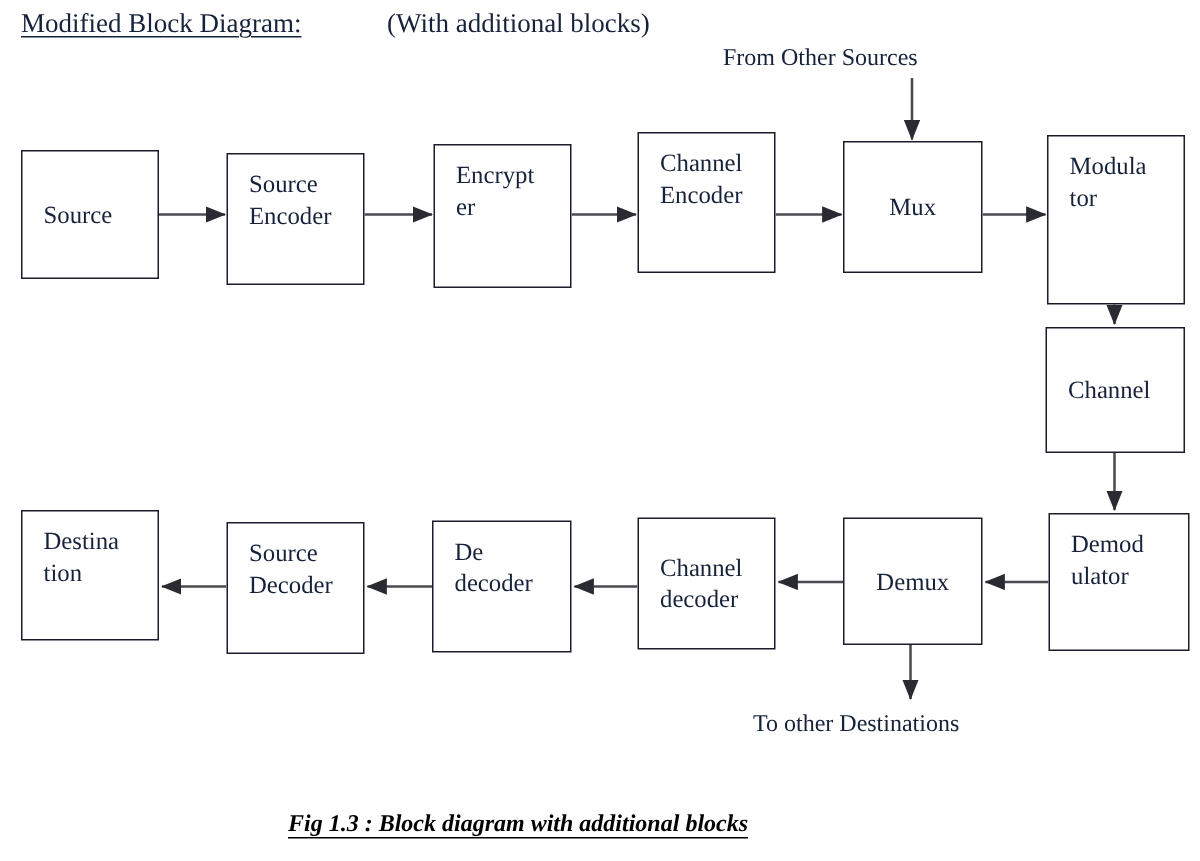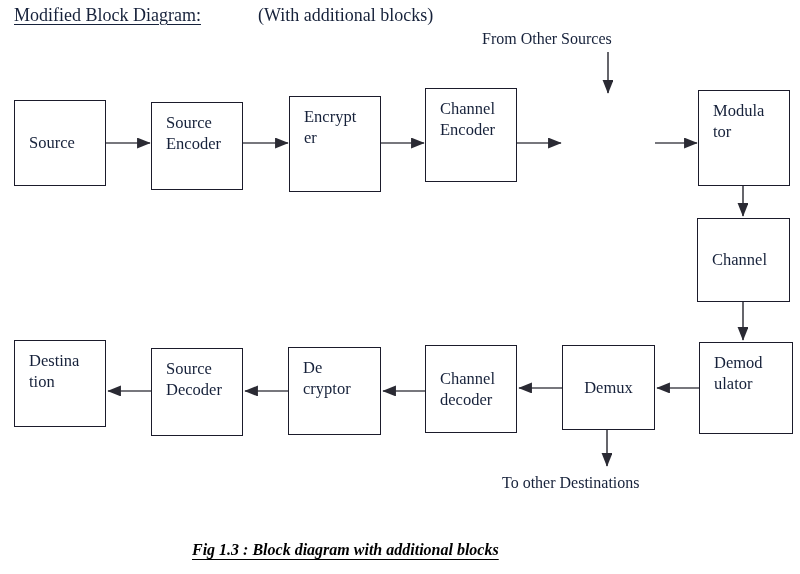--- a/index.html
+++ b/index.html
@@ -139,22 +139,25 @@
   <div class="block" style="left:289px; top:96px; width:92px; height:96px;">
     <div class="blabel topleft">Encrypt
 er</div>
   </div>
 
   <div class="block" style="left:425px; top:88px; width:92px; height:94px;">
     <div class="blabel topleft">Channel
 Encoder</div>
   </div>
 
+  <div class="block" style="left:562px; top:94px; width:93px; height:88px;">
+    <div class="blabel center">Mux</div>
+  </div>
 
-  <div class="block" style="left:698px; top:90px; width:92px; height:96px;">
+  <div class="block" style="left:698px; top:90px; width:92px; height:113px;">
     <div class="blabel topleft">Modula
 tor</div>
   </div>
 
   <div class="block" style="left:697px; top:218px; width:93px; height:84px;">
     <div class="blabel midleft">Channel</div>
   </div>
 
   <div class="block" style="left:699px; top:342px; width:94px; height:92px;">
     <div class="blabel topleft">Demod
@@ -165,21 +168,21 @@
     <div class="blabel center">Demux</div>
   </div>
 
   <div class="block" style="left:425px; top:345px; width:92px; height:88px;">
     <div class="blabel midleft">Channel
 decoder</div>
   </div>
 
   <div class="block" style="left:288px; top:347px; width:93px; height:88px;">
     <div class="blabel topleft">De
-cryptor</div>
+decoder</div>
   </div>
 
   <div class="block" style="left:151px; top:348px; width:92px; height:88px;">
     <div class="blabel topleft">Source
 Decoder</div>
   </div>
 
   <div class="block" style="left:14px; top:340px; width:92px; height:87px;font-family:Liberation Serif, serif;">
     <div class="blabel topleft">Destina
 tion</div>

